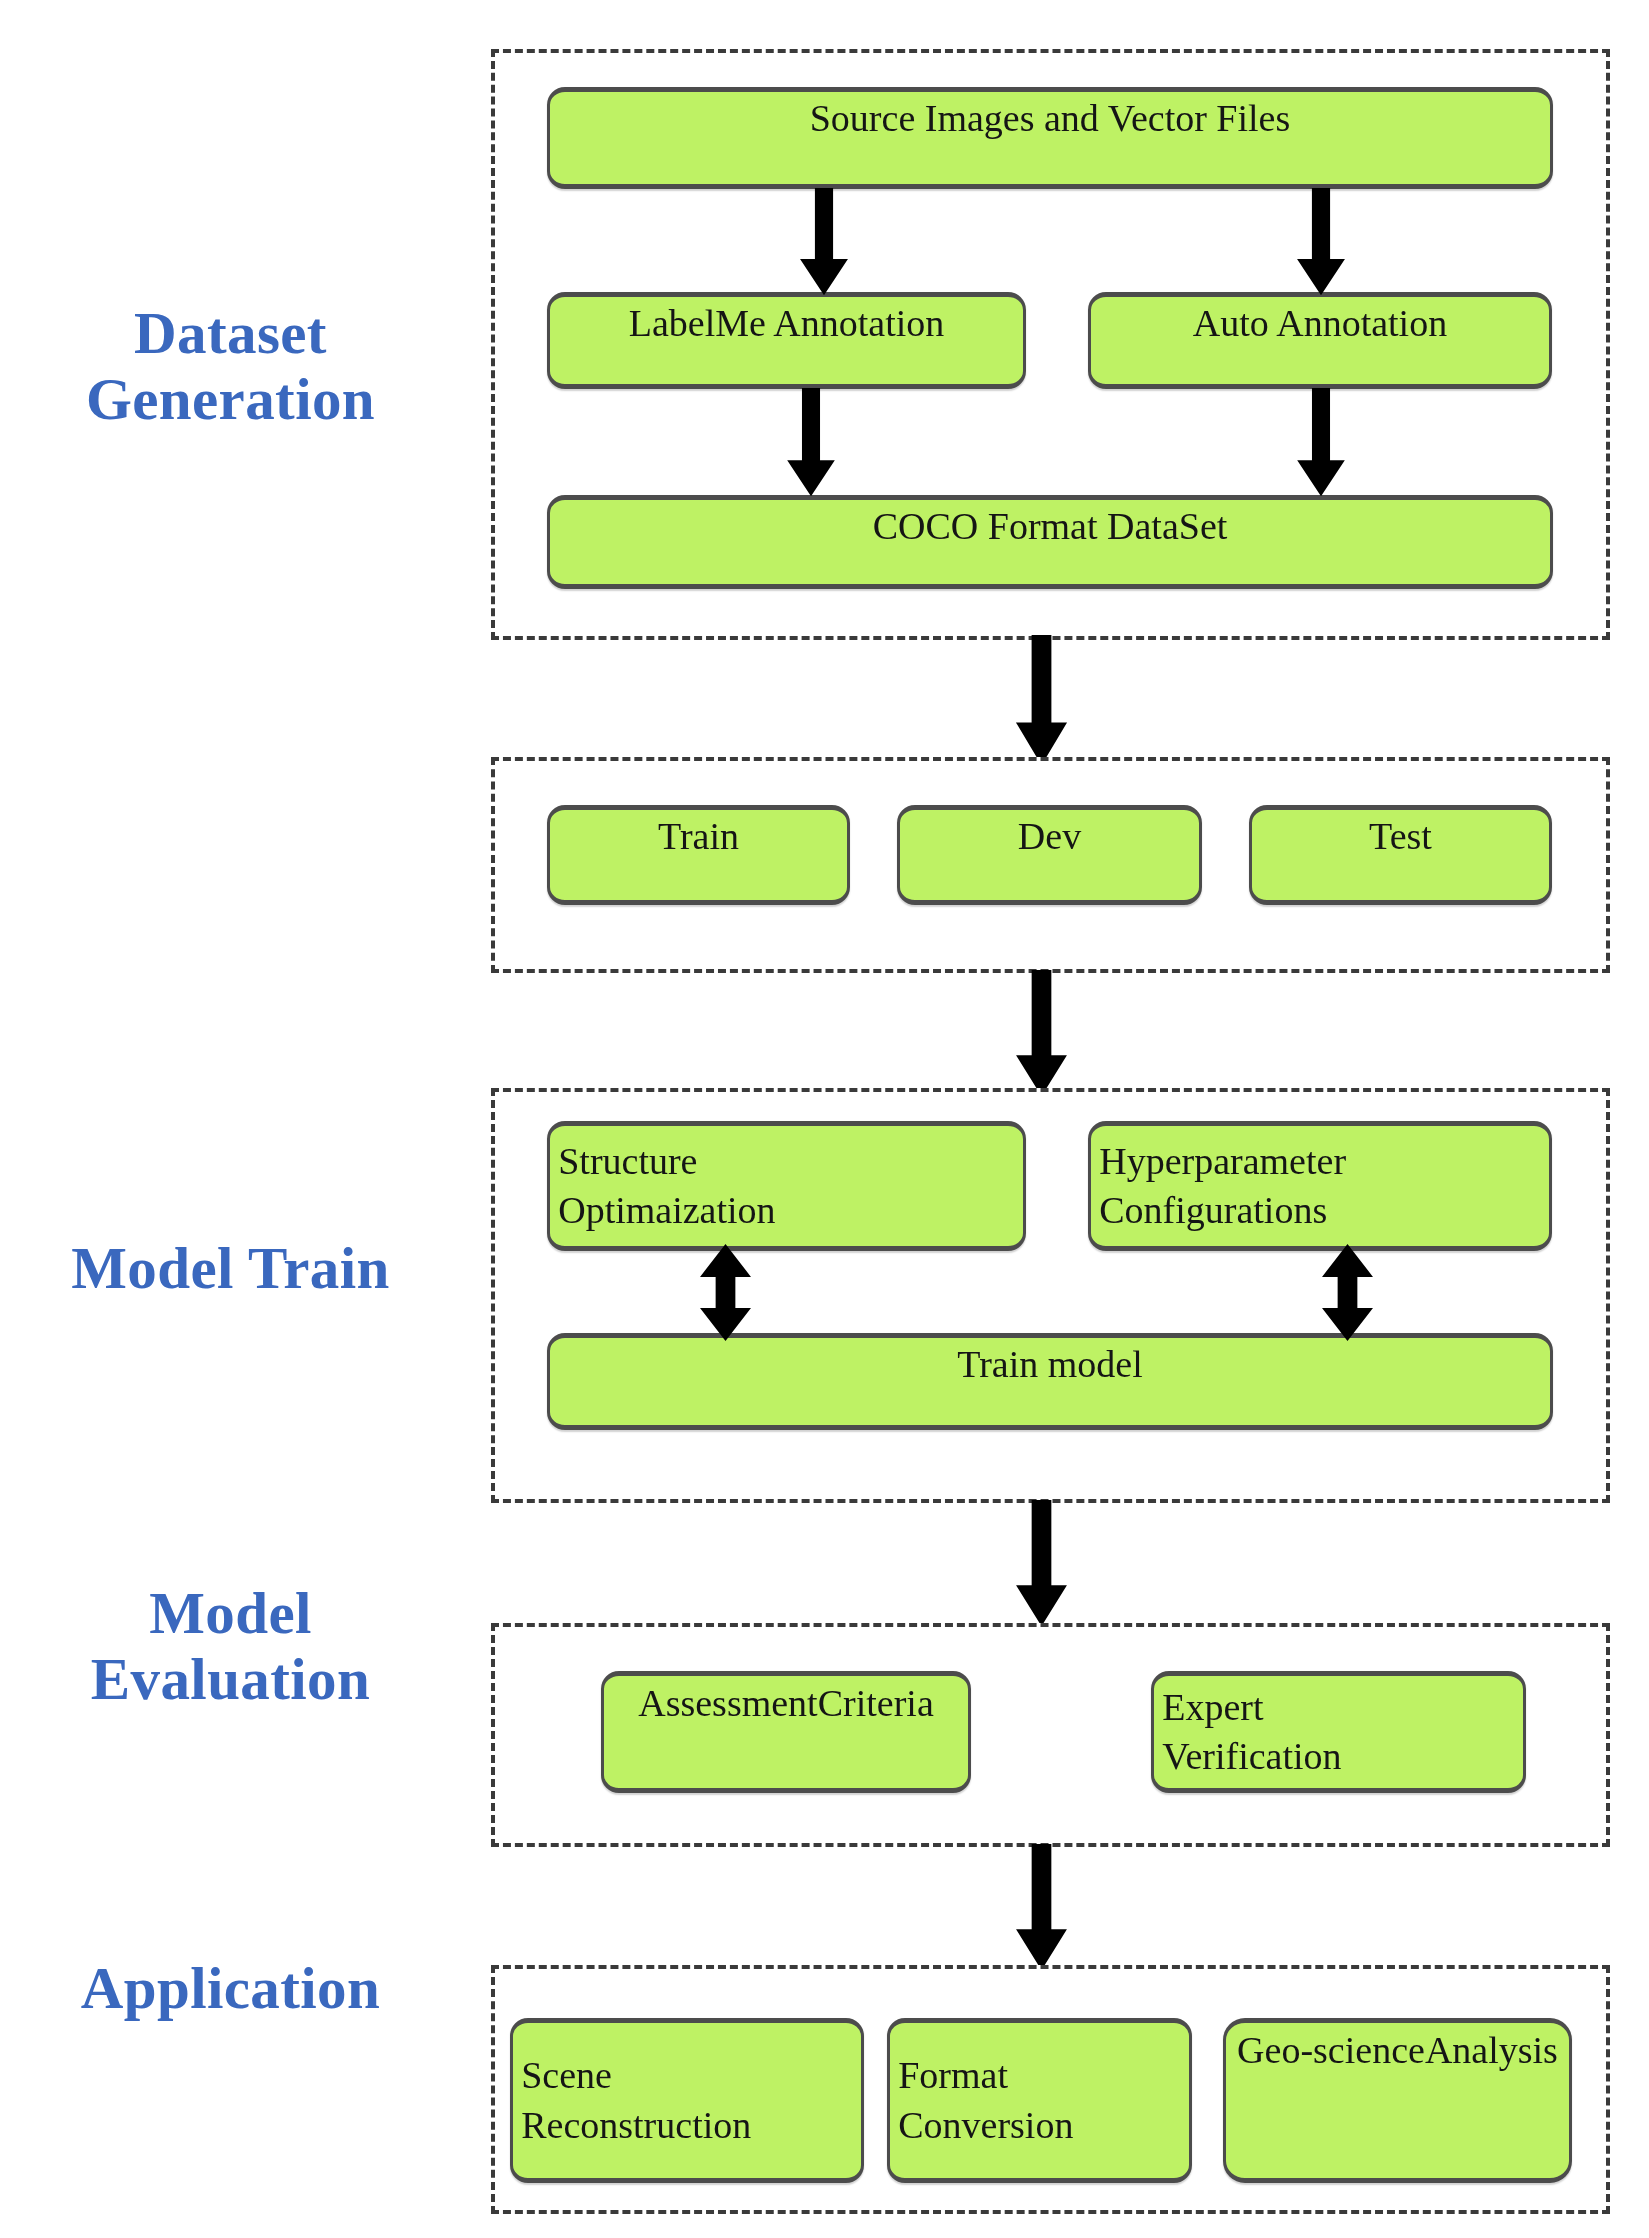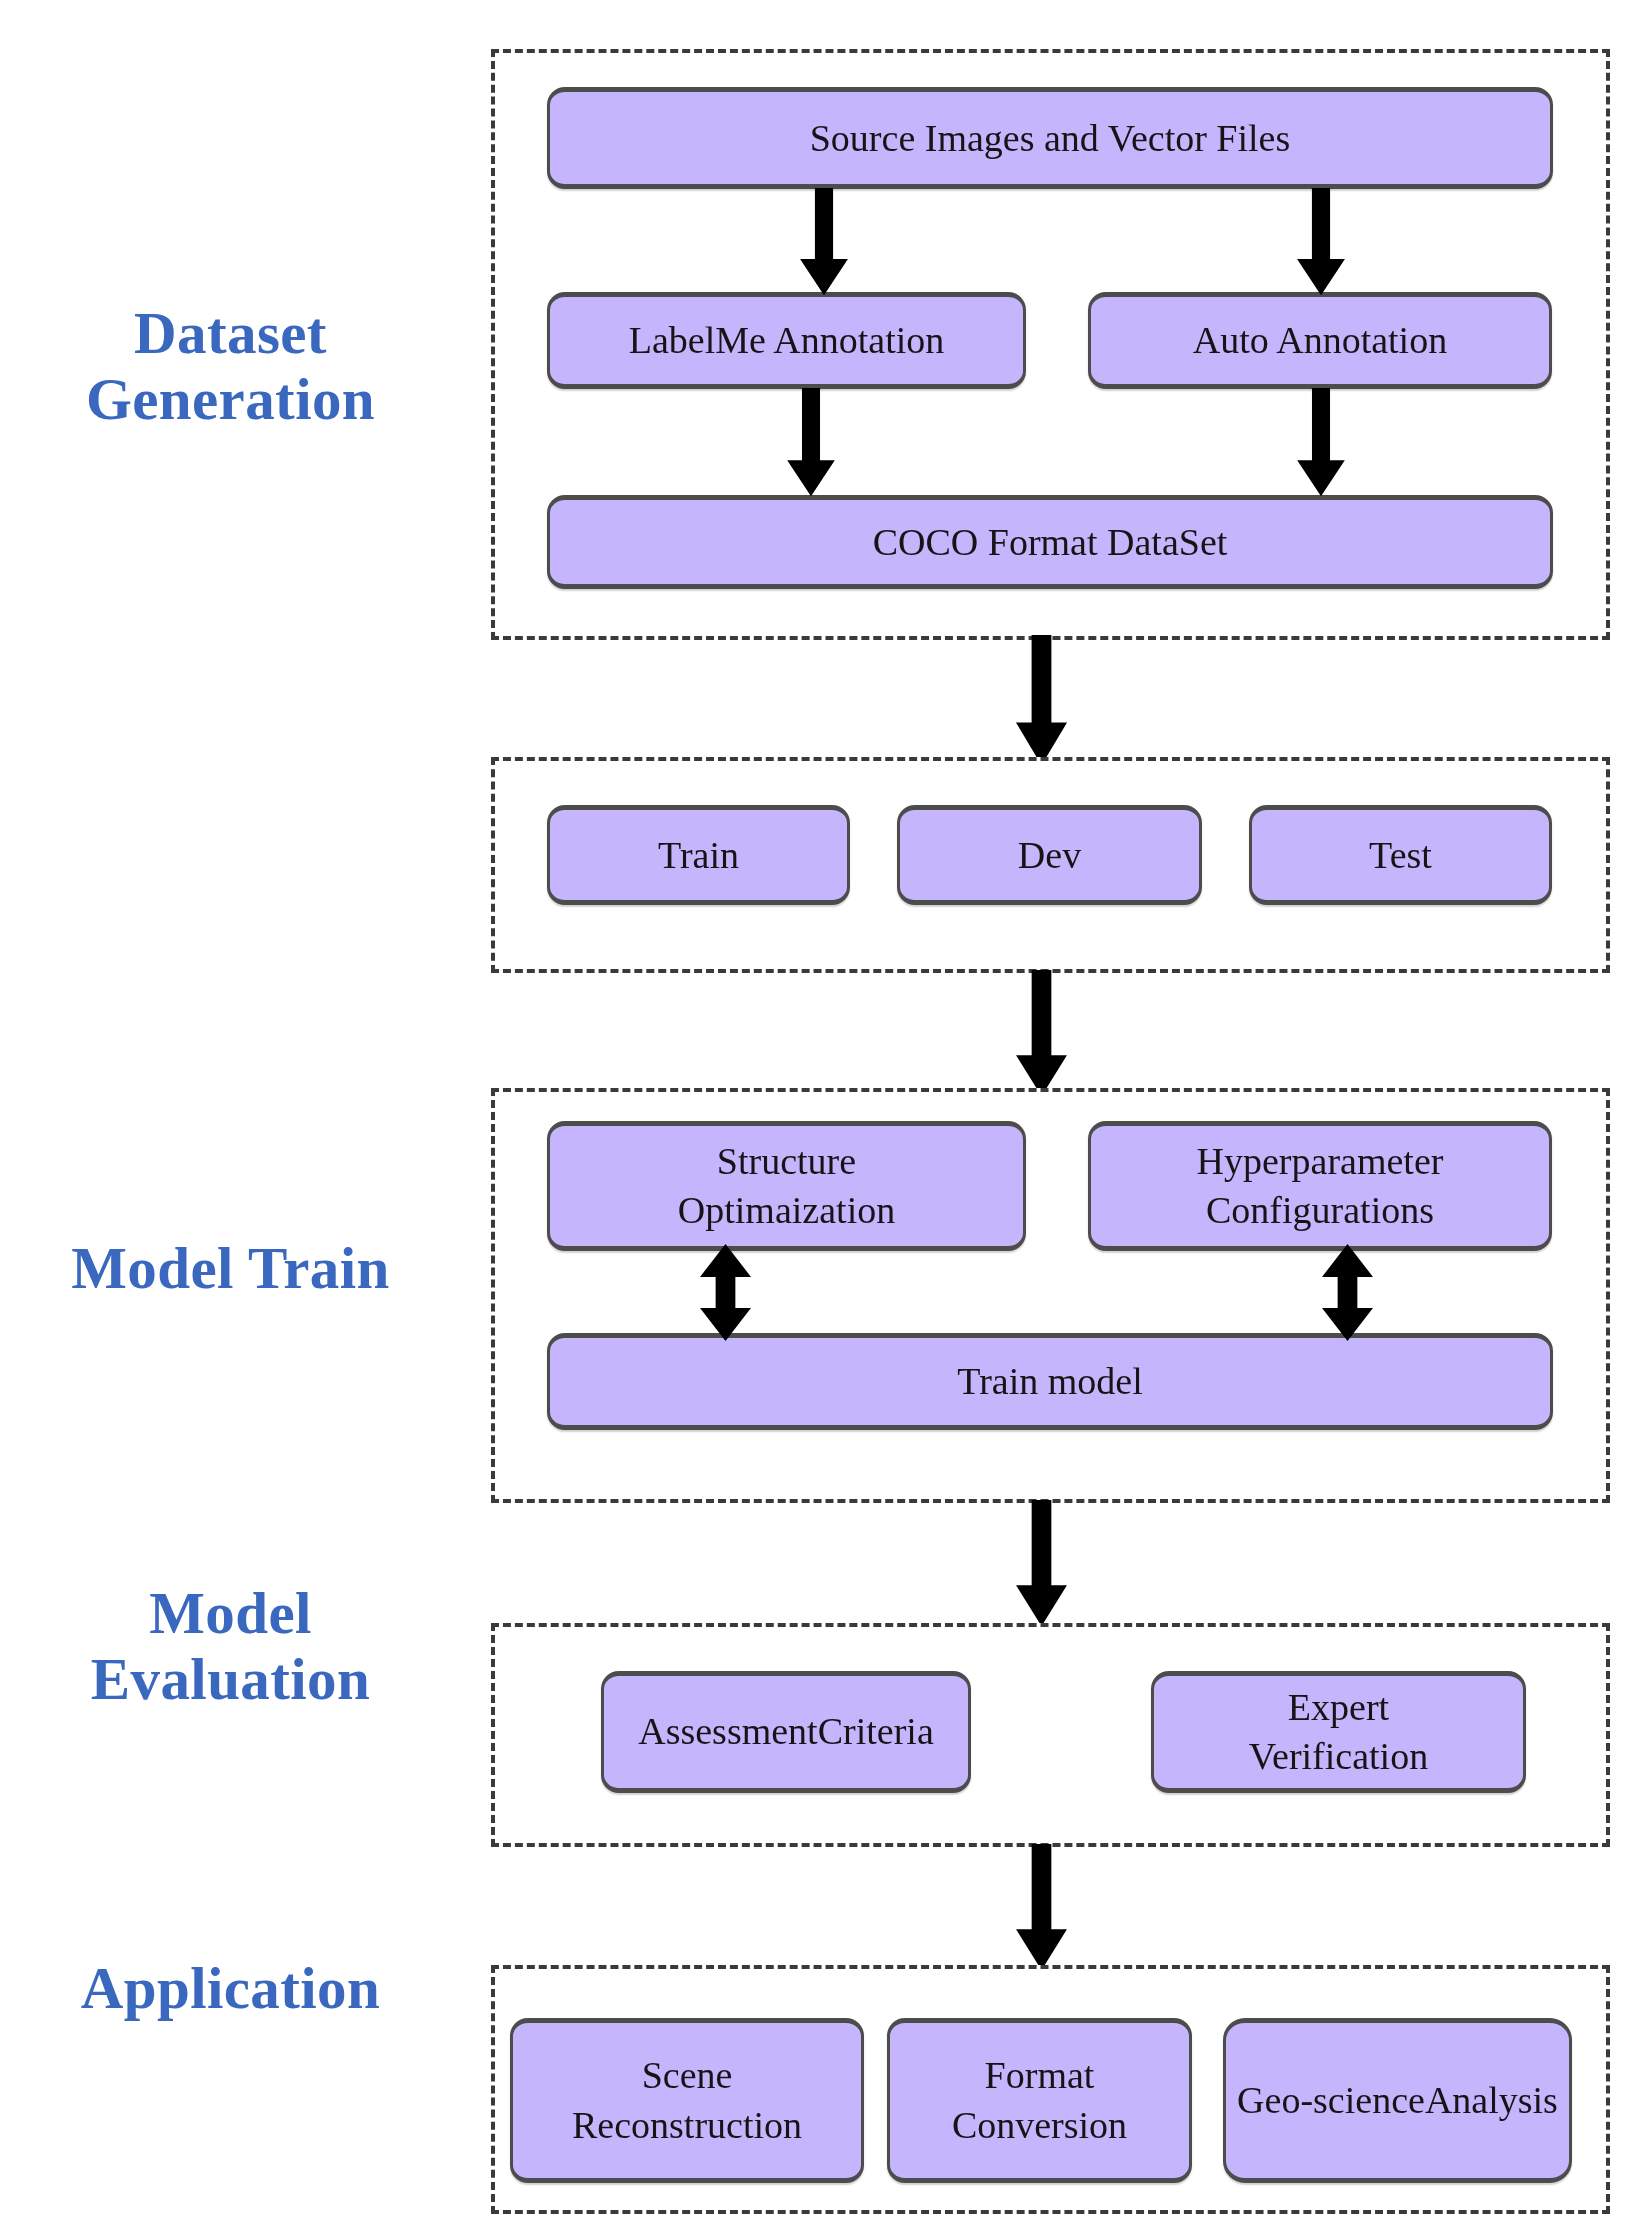--- a/index.html
+++ b/index.html
@@ -40,27 +40,27 @@
     position: absolute;
     border: 4.1px dashed #3a3a3a;
     box-sizing: border-box;
     background: #ffffff;
   }
 
   
   .node {
     position: absolute;
     box-sizing: border-box;
-    background: #c4b5fd;
+    background: #bef264;
     border: 3.3px solid #4c4c4c;
     border-top-width: 5.8px;
     border-bottom-width: 5.8px;
     border-radius: 18px;
     display: flex;
-    align-items: center;
+    align-items: flex-start;
     justify-content: center;
     text-align: center;
     color: #151515;
     font-size: 38px;
     line-height: 1.22;
     box-shadow: 0 1.6px 1.6px rgba(0,0,0,0.18);
     padding: 3.3px 8.2px;
   }
   .node.two-line { line-height: 1.30; }
 

